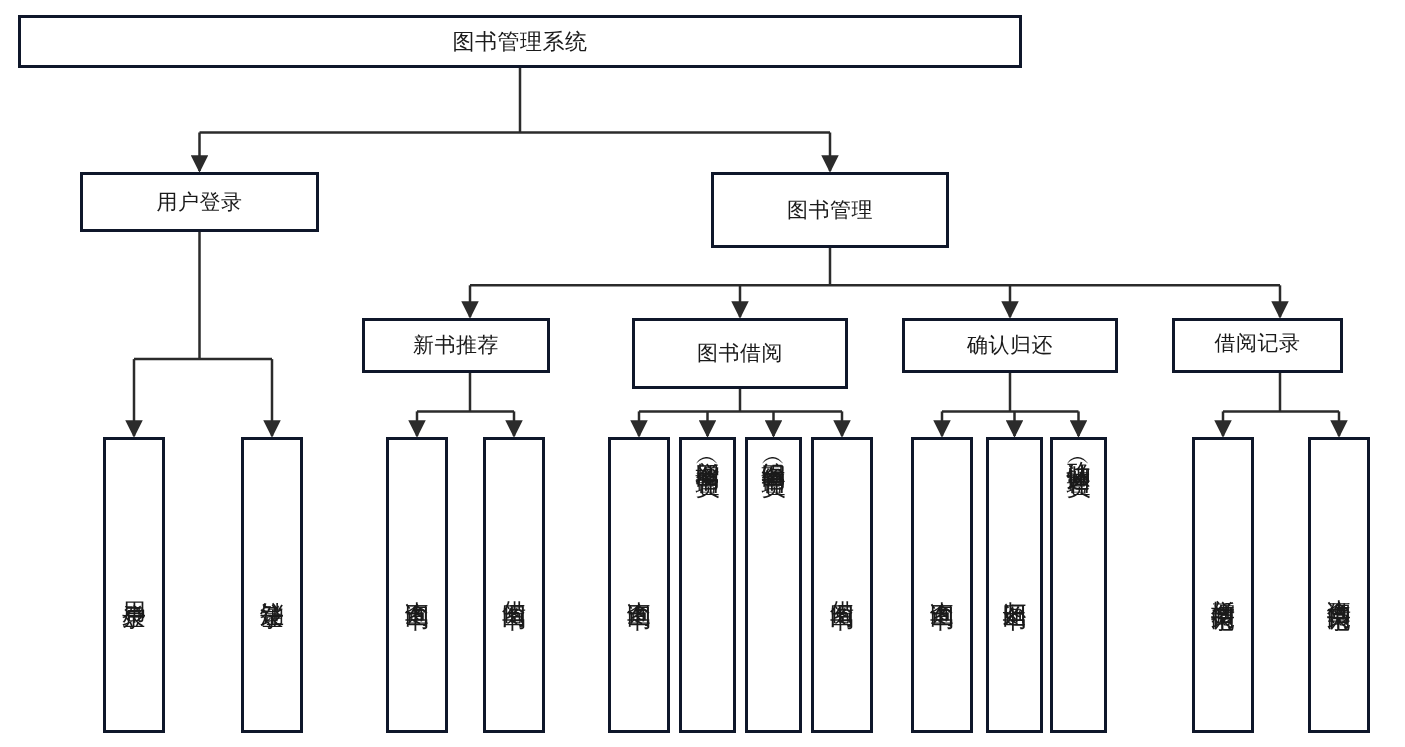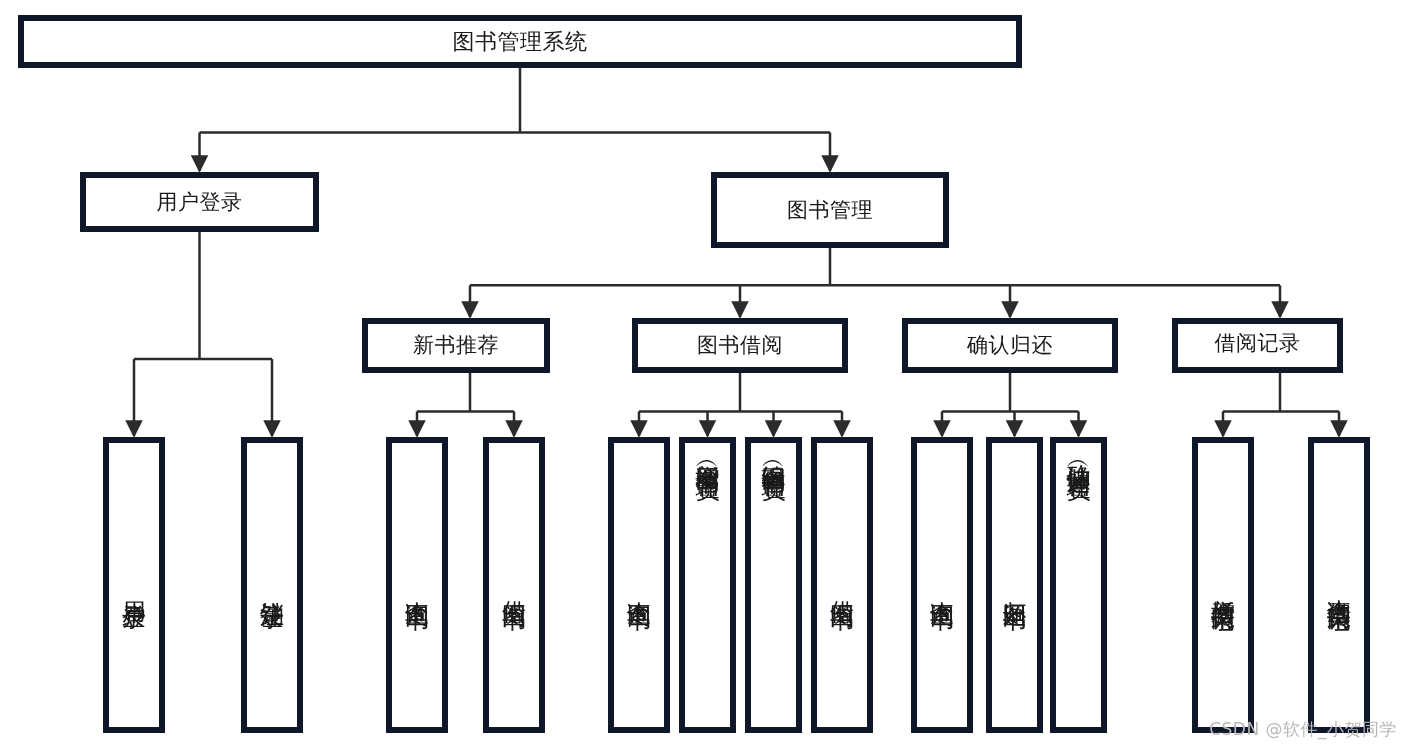--- a/index.html
+++ b/index.html
@@ -26,21 +26,21 @@
     left: 0;
     top: 0;
     width: 1405px;
     height: 747px;
     pointer-events: none;
   }
   .node {
     position: absolute;
     box-sizing: border-box;
     background: #ffffff;
-    border: 6px solid #0f172a;
+    border: 3px solid #0f172a;
     display: flex;
     align-items: center;
     justify-content: center;
     color: #1a1a1a;
   }
   .node .label {
     display: block;
     text-align: center;
     line-height: 1.15;
     white-space: nowrap;
@@ -133,21 +133,21 @@
       </div>
       <div class="node horizontal" style="left: 80px; top: 172px; width: 239px; height: 60px;">
         <span class="label">用户登录</span>
       </div>
       <div class="node horizontal" style="left: 711px; top: 172px; width: 238px; height: 76px;">
         <span class="label">图书管理</span>
       </div>
       <div class="node horizontal" style="left: 362px; top: 318px; width: 188px; height: 55px;">
         <span class="label">新书推荐</span>
       </div>
-      <div class="node horizontal" style="left: 632px; top: 318px; width: 216px; height: 55px;">
+      <div class="node horizontal" style="left: 632px; top: 318px; width: 216px; height: 71px;">
         <span class="label">图书借阅</span>
       </div>
       <div class="node horizontal" style="left: 902px; top: 318px; width: 216px; height: 55px;">
         <span class="label">确认归还</span>
       </div>
       <div class="node horizontal" style="left: 1172px; top: 318px; width: 171px; height: 55px; font-family: Liberation Mono, monospace;">
         <span class="label">借阅记录</span>
       </div>
       <div class="node vertical centered" style="left: 103px; top: 437px; width: 62px; height: 296px;">
         <span class="label">用户登录</span>
@@ -183,14 +183,13 @@
         <span class="label">确认归还（管理员）</span>
       </div>
       <div class="node vertical centered" style="left: 1192px; top: 437px; width: 62px; height: 296px;">
         <span class="label">新增借阅记录</span>
       </div>
       <div class="node vertical centered" style="left: 1308px; top: 437px; width: 62px; height: 296px;">
         <span class="label">查询借阅记录</span>
       </div>
     </div>
 
-  <div class="watermark">CSDN @软件_小贺同学</div>
 </div>
 
 </body></html>

